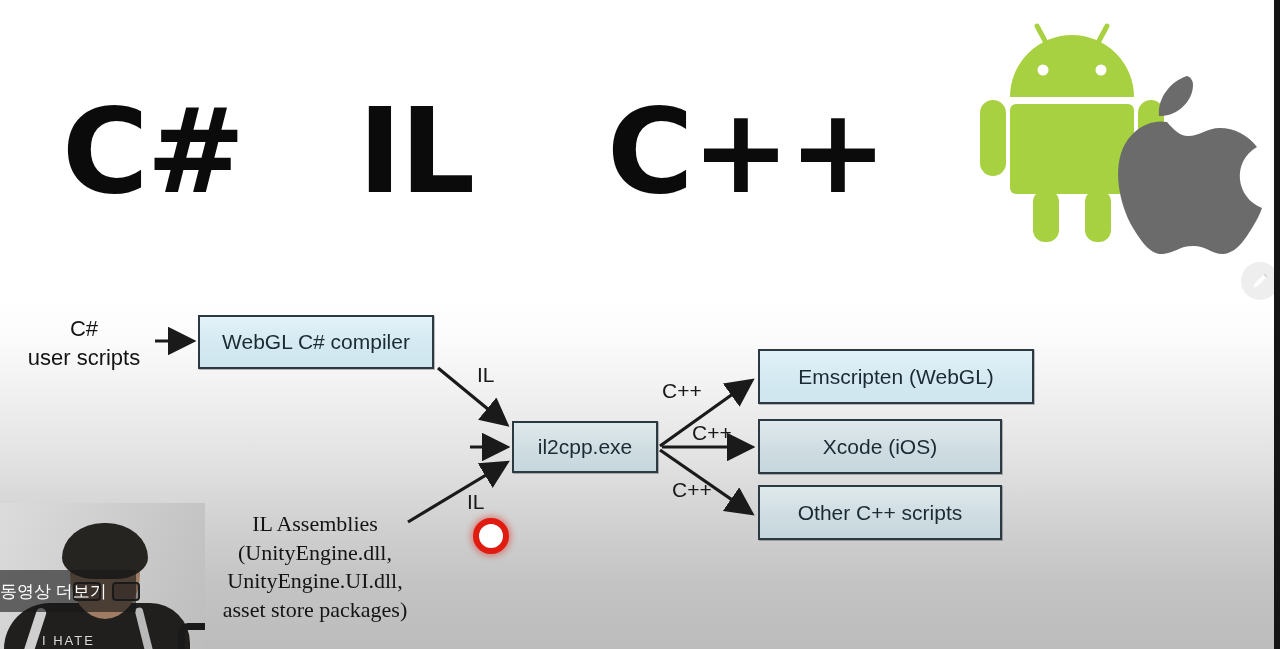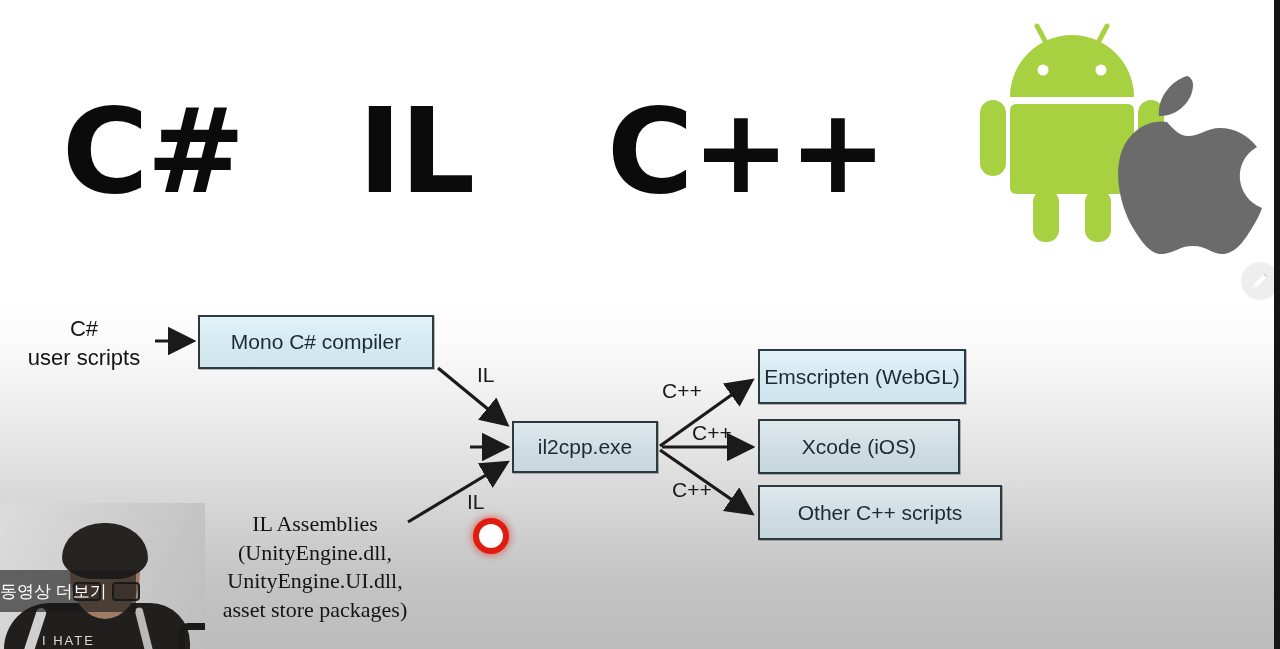--- a/index.html
+++ b/index.html
@@ -62,22 +62,22 @@
   }
   .node.blue{
     background:linear-gradient(to bottom,#e3f2f8 0%,#d4e9f2 55%,#cfe6ef 100%);
   }
   .node.steel{
     background:linear-gradient(to bottom,#dfe9ec 0%,#cfdde2 55%,#c6d7dd 100%);
   }
 
   #node-mono   {left:198px;top:315px;width:236px;height:54px;}
   #node-il2cpp {left:512px;top:421px;width:146px;height:52px;}
-  #node-ems    {left:758px;top:349px;width:208px;height:55px;text-align:center;}
-  #node-xcode  {left:758px;top:419px;width:202px;height:55px;}
+  #node-ems    {left:758px;top:349px;width:276px;height:55px;text-align:center;}
+  #node-xcode  {left:758px;top:419px;width:244px;height:55px;}
   #node-other  {left:758px;top:485px;width:244px;height:55px;}
 
   .plain-label{
     position:absolute;
     color:#141414;
     font-size:22px;
     font-family:"Liberation Sans",sans-serif;
     line-height:1.3;
     text-align:center;
     white-space:pre;
@@ -217,21 +217,21 @@
         <line x1="408" y1="522" x2="506" y2="463"></line>
 
         <line x1="660" y1="446" x2="751" y2="381"></line>
 
         <line x1="662" y1="447" x2="751" y2="447"></line>
 
         <line x1="660" y1="450" x2="751" y2="513"></line>
       </g>
     </svg>
 
-    <div class="node blue" id="node-mono">Mono C# compiler</div>
+    <div class="node blue" id="node-mono">WebGL C# compiler</div>
     <div class="node steel" id="node-il2cpp">il2cpp.exe</div>
     <div class="node blue" id="node-ems">Emscripten (WebGL)</div>
     <div class="node steel" id="node-xcode">Xcode (iOS)</div>
     <div class="node steel" id="node-other">Other C++ scripts</div>
 
     <div class="plain-label" id="lbl-scripts">C#
 user scripts</div>
     <div class="plain-label" id="lbl-assemblies">IL Assemblies
 (UnityEngine.dll,
 UnityEngine.UI.dll,

